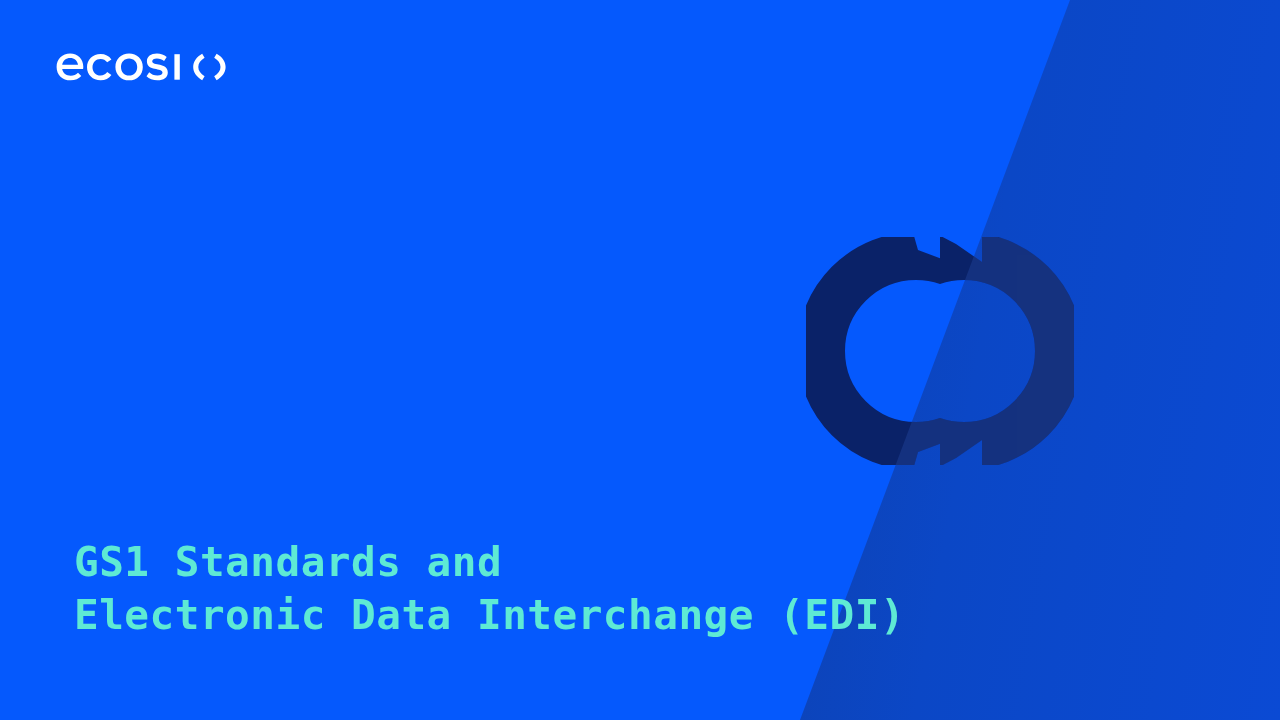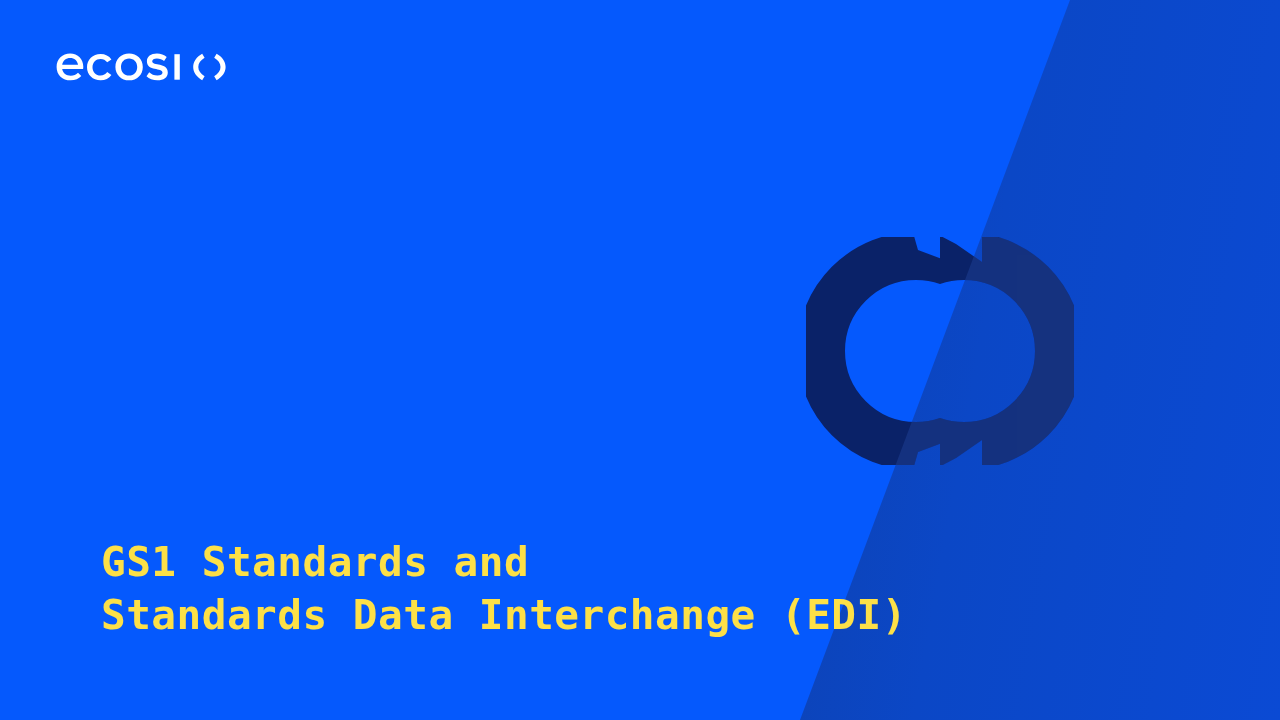--- a/index.html
+++ b/index.html
@@ -74,22 +74,21 @@
     bottom: 78px;
     color: #ffffff;
   }
   .title-line {
     font-family: "DejaVu Sans Mono", monospace;
     font-weight: bold;
     font-size: 41px;
     line-height: 53px;
     letter-spacing: 0.5px;
     white-space: nowrap;
-    color: #fde047;
-    margin-left: 27px;
+    color: #5eead4;
   }
 </style>
 </head>
 <body>
 
 <div id="slide">
 
   <div class="bg-base"></div>
 
   <div class="bg-diagonal"></div>
@@ -154,16 +153,16 @@
 
         <path d="M150.2 10.8c-5.5 3.1-9 7.8-9 13.2s3.5 10.1 9 13.2l2.4-4c-3.9-2.3-6.3-5.6-6.3-9.2 0-3.6 2.4-6.9 6.3-9.2l-2.4-4z"></path>
 
         <path d="M164.6 10.8l-2.4 4c3.9 2.3 6.3 5.6 6.3 9.2 0 3.6-2.4 6.9-6.3 9.2l2.4 4c5.5-3.1 9-7.8 9-13.2s-3.5-10.1-9-13.2z"></path>
       </g>
     </svg>
   </div>
 
   <div class="title-block">
     <div class="title-line">GS1 Standards and</div>
-    <div class="title-line">Standards Data Interchange (EDI)</div>
+    <div class="title-line">Electronic Data Interchange (EDI)</div>
   </div>
 
 </div>
 
 </body></html>

